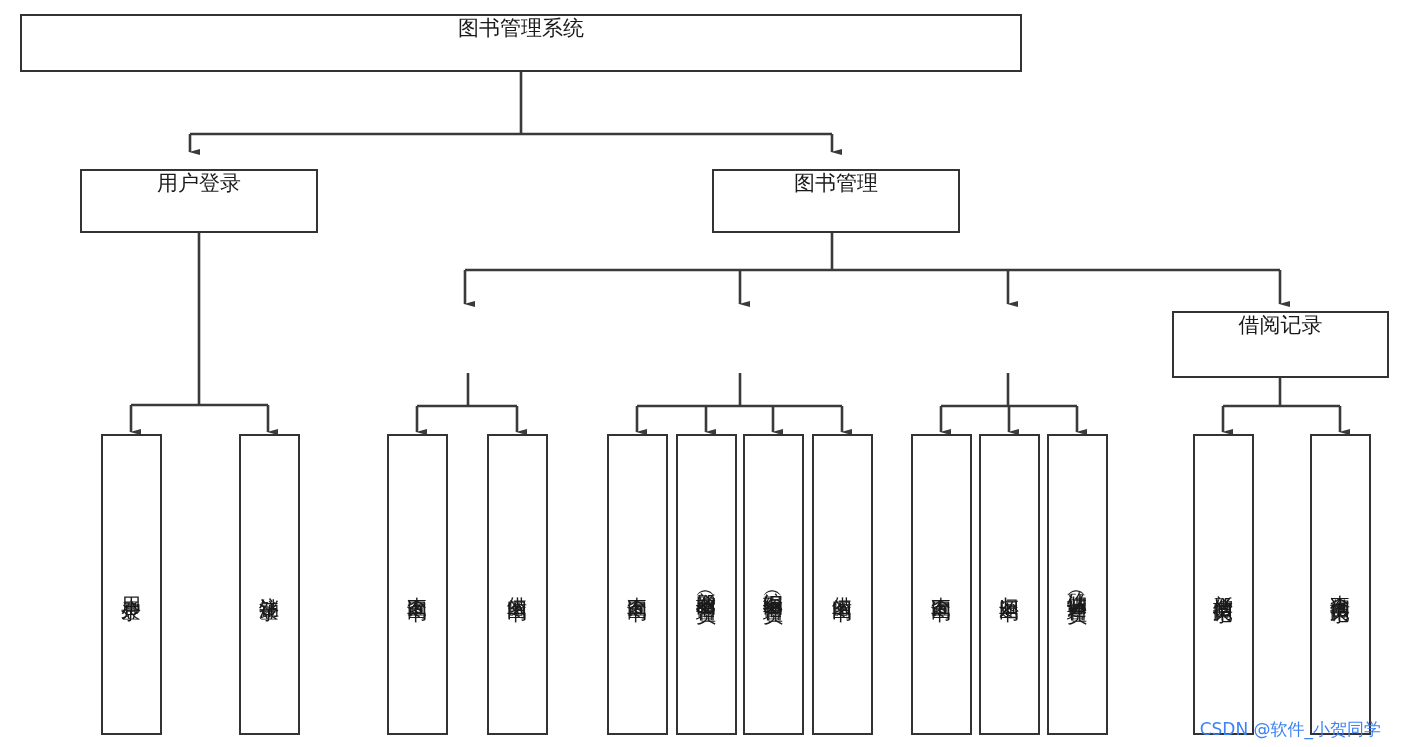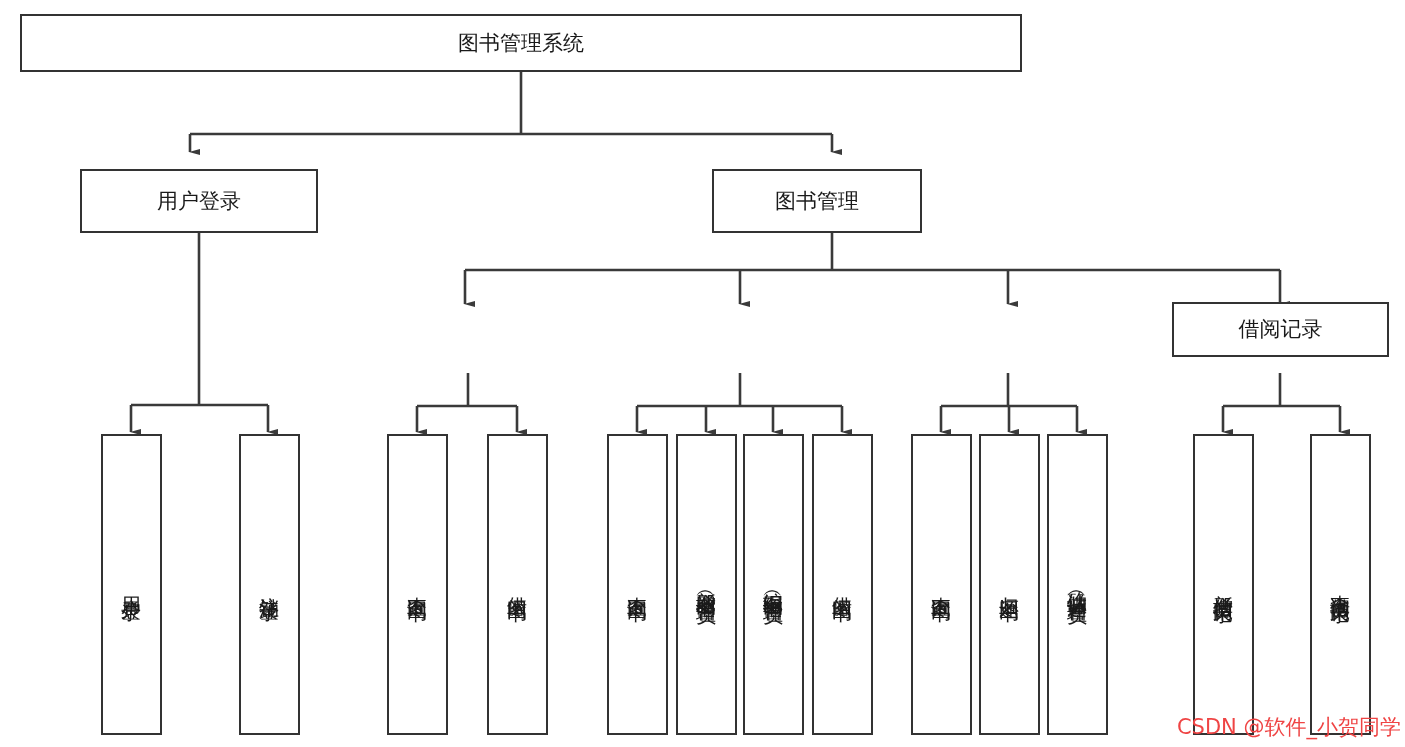--- a/index.html
+++ b/index.html
@@ -23,21 +23,21 @@
     top: 0;
     width: 1405px;
     height: 747px;
   }
   .node {
     position: absolute;
     box-sizing: border-box;
     background: #ffffff;
     border: 2.5px solid #333333;
     display: flex;
-    align-items: center;
+    align-items: flex-start;
     justify-content: center;
     z-index: 3;
   }
   .node-label {
     color: #1a1a1a;
     line-height: 1.18;
     text-align: center;
     white-space: nowrap;
   }
   .node.horizontal .node-label {
@@ -49,24 +49,24 @@
   }
   .node.vertical .node-label {
     writing-mode: vertical-rl;
     text-orientation: upright;
     font-size: 20px;
     letter-spacing: 2px;
     line-height: 1;
   }
   .watermark {
     position: absolute;
-    right: 4px;
+    right: 24px;
     bottom: 6px;
-    font-size: 21px;
-    color: #ef4444;
+    font-size: 17px;
+    color: #3b82f6;
     z-index: 9;
     white-space: nowrap;
     font-family: "DejaVu Sans", "Liberation Sans", sans-serif;
   }
 </style>
 </head>
 <body>
 
 <div id="canvas">
 
@@ -120,25 +120,25 @@
     </g>
   </svg>
 
   <div class="node horizontal" style="left:20px; top:14px; width:1002px; height:58px;">
     <span class="node-label">图书管理系统</span>
   </div>
 
   <div class="node horizontal" style="left:80px; top:169px; width:238px; height:64px;">
     <span class="node-label">用户登录</span>
   </div>
-  <div class="node horizontal" style="left:712px; top:169px; width:210px; height:64px;">
+  <div class="node horizontal" style="left:712px; top:169px; width:248px; height:64px;">
     <span class="node-label">图书管理</span>
   </div>
 
-  <div class="node horizontal" style="left:1172px; top:302px; width:217px; height:55px;">
+  <div class="node horizontal" style="left:1172px; top:311px; width:217px; height:67px;">
     <span class="node-label">借阅记录</span>
   </div>
 
   <div class="node vertical" style="left:101px; top:434px; width:61px; height:301px;">
     <span class="node-label">用户登录</span>
   </div>
   <div class="node vertical" style="left:239px; top:434px; width:61px; height:301px;">
     <span class="node-label">注销登录</span>
   </div>
 

